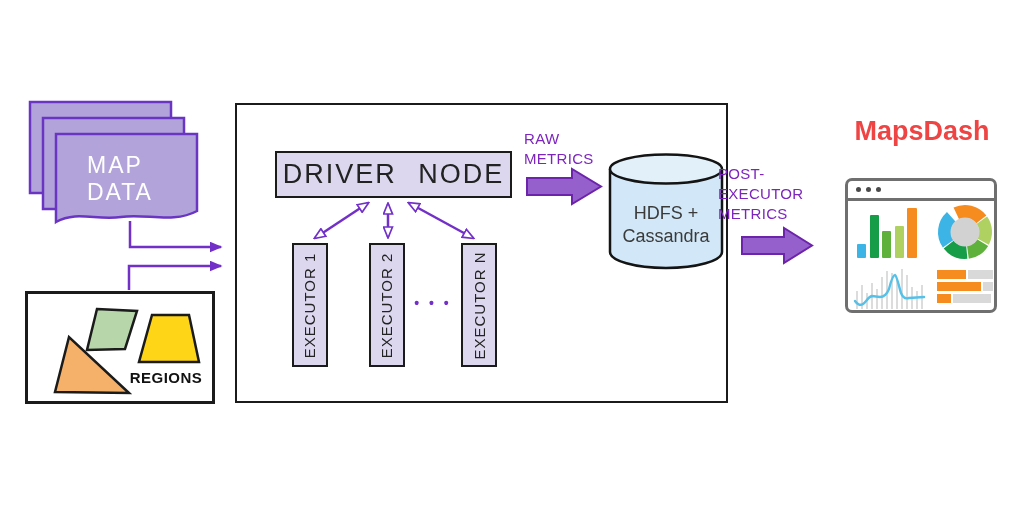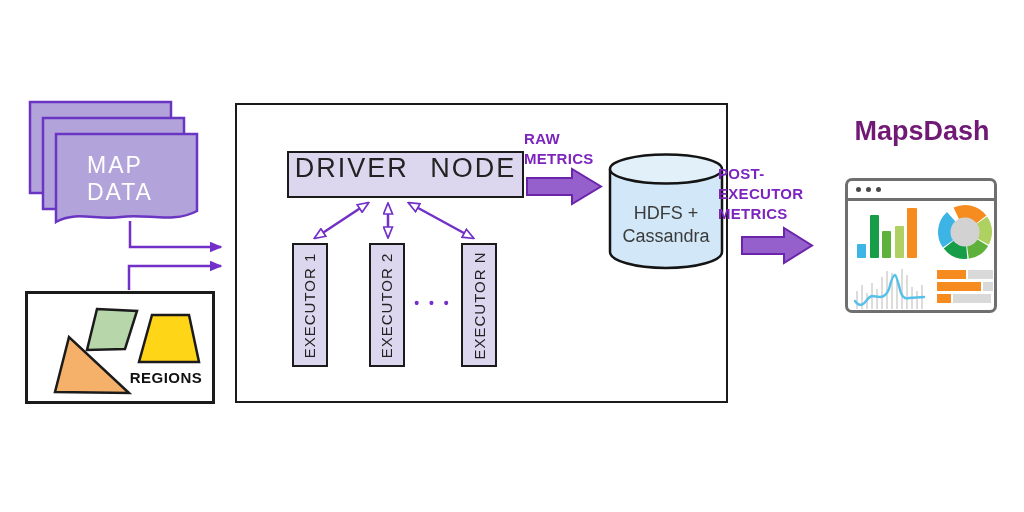--- a/index.html
+++ b/index.html
@@ -6,35 +6,35 @@
   .canvas{position:relative;width:1024px;height:512px;background:#fff;overflow:hidden;
           font-family:"Liberation Sans",sans-serif;}
   .abs{position:absolute;}
 
   
   .regions-box{left:25px;top:291px;width:172px;height:107px;border:3px solid #1b1b1b;background:#fff;padding-left:12px;}
 
   
   .cluster-box{left:235px;top:103px;width:489px;height:296px;border:2.5px solid #1b1b1b;background:#fff;}
   .driver-node{left:275px;top:151px;width:233px;height:43px;background:#dcd7ee;border:2.5px solid #1b1b1b;
-               display:flex;align-items:flex-start;justify-content:center;font-size:27px;color:#222;
-               letter-spacing:2px;word-spacing:0.45em;margin-left:12px;}
+               display:flex;align-items:center;justify-content:center;font-size:27px;color:#222;
+               letter-spacing:2px;word-spacing:0.45em;}
   .executor{width:32px;height:120px;background:#dcd7ee;border:2.5px solid #1b1b1b;
             display:flex;align-items:center;justify-content:center;}
   .executor span{transform:rotate(-90deg);white-space:nowrap;font-size:15px;letter-spacing:1px;color:#222;}
   .exec-ellipsis{left:414px;top:295px;width:38px;text-align:center;color:#7230c8;font-weight:bold;
                  font-size:14px;letter-spacing:3px;}
 
   
-  .flow-label{color:#7c24bd;font-weight:bold;font-size:15px;line-height:20px;letter-spacing:0.3px;}
+  .flow-label{color:#7c24bd;font-weight:normal;font-size:15px;line-height:20px;letter-spacing:0.3px;}
   .raw-label{left:524px;top:129px;}
   .post-label{left:718px;top:164px;}
 
   
-  .mapsdash-title{left:838px;top:116px;width:168px;text-align:center;font-size:27px;font-weight:800;color:#701a75;}
+  .mapsdash-title{left:838px;top:116px;width:168px;text-align:center;font-size:27px;font-weight:800;color:#ef4444;}
   .browser-window{left:845px;top:178px;width:146px;height:129px;border:3px solid #6f6f6f;border-radius:7px;background:#fff;}
   .window-bar{height:17px;border-bottom:3px solid #6f6f6f;display:flex;align-items:center;padding-left:8px;gap:5px;}
   .dot{width:5px;height:5px;border-radius:50%;background:#4a4a4a;}
   .window-content{position:relative;width:146px;height:109px;}
 
   svg text{font-family:"Liberation Sans",sans-serif;}
 </style>
 </head>
 <body>
 

